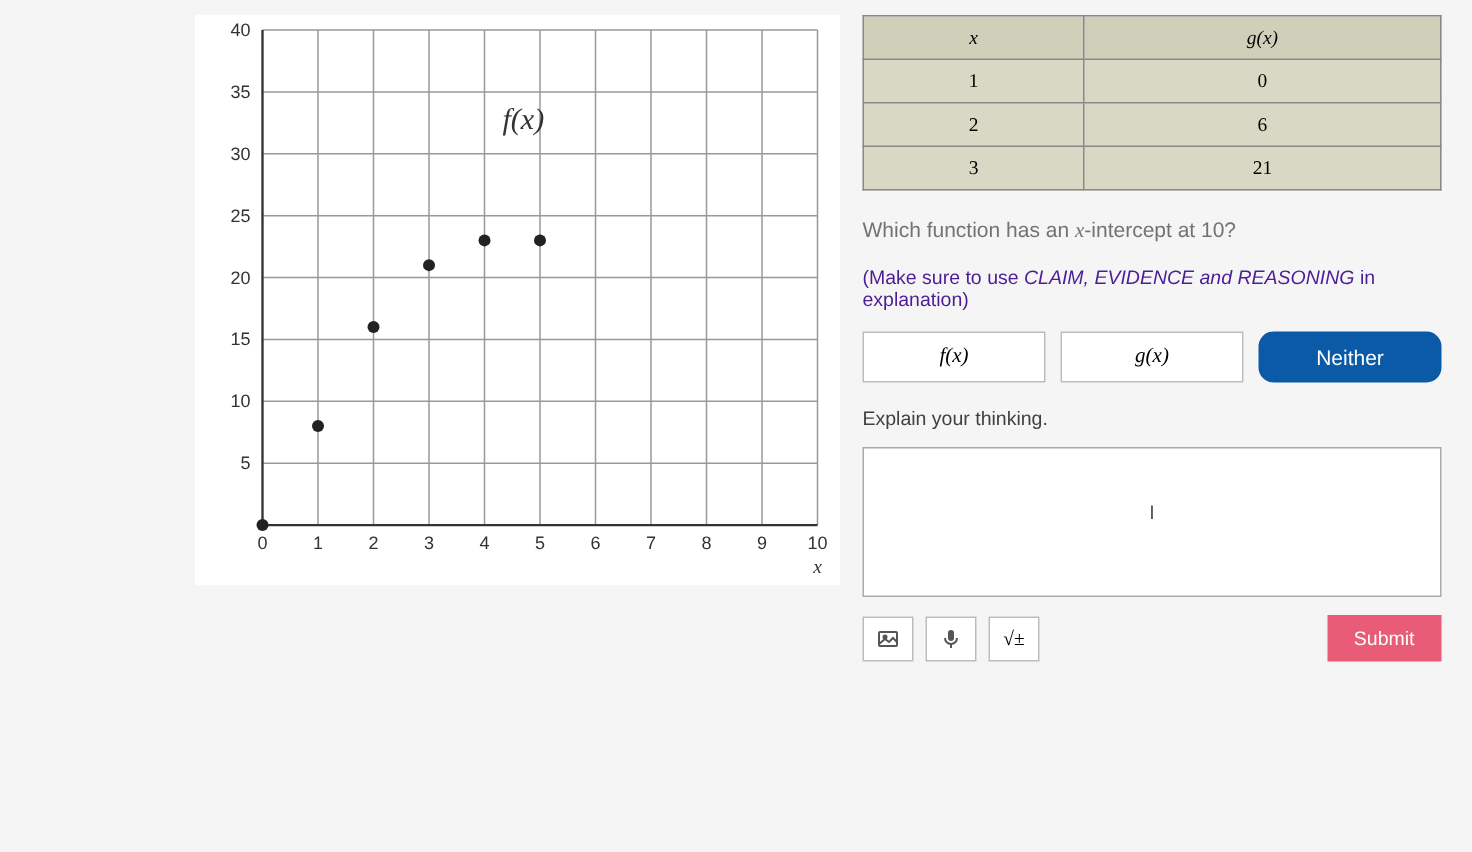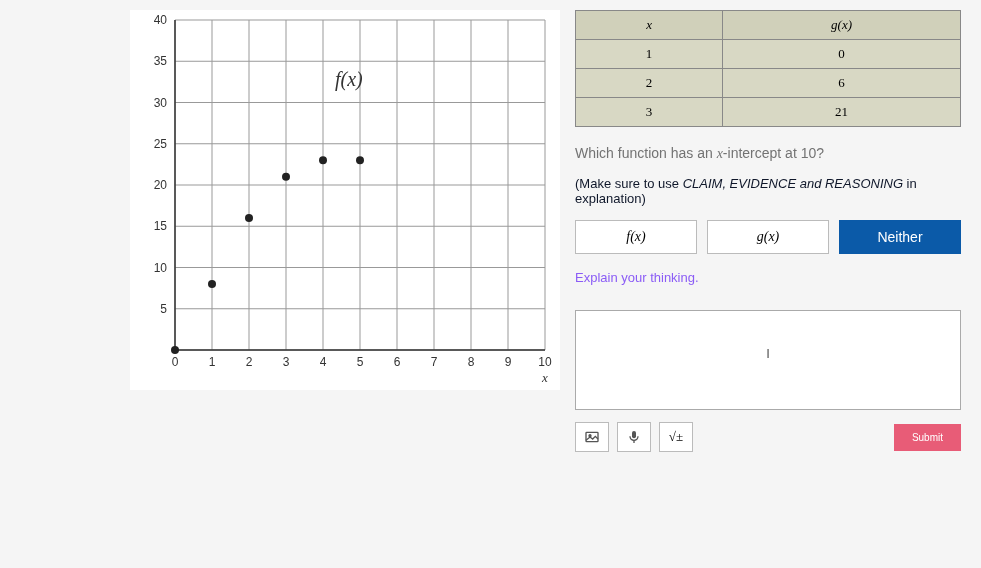--- a/index.html
+++ b/index.html
@@ -55,21 +55,21 @@
     }
 
     .question-text {
       font-size: 14px;
       color: #737373;
       margin-bottom: 14px;
     }
     .question-text .xvar { font-style: italic; font-family: 'Times New Roman', serif; }
     .hint-text {
       font-size: 13px;
-      color: #0f172a;
+      color: #4c1d95;
       margin-bottom: 14px;
     }
     .hint-text .ital { font-style: italic; }
 
     .answer-row {
       display: flex;
       gap: 10px;
       margin-bottom: 16px;
     }
     .answer-btn {
@@ -81,27 +81,28 @@
       text-align: center;
       cursor: pointer;
       font-family: 'Times New Roman', serif;
     }
     .answer-btn.math { font-style: italic; }
     .answer-btn.selected {
       background: #0b5aa8;
       color: #fff;
       border-color: #0b5aa8;
       font-family: Arial, sans-serif;
+      border-radius: 10px;
     }
     .answer-btn.plain { font-family: Arial, sans-serif; }
 
     .explain-label {
       font-size: 13px;
-      color: #8b5cf6;
-      margin-bottom: 25px;
+      color: #404040;
+      margin-bottom: 12px;
     }
     .explain-box {
       width: 100%;
       height: 100px;
       border: 1px solid #aaa;
       background: #fff;
       padding: 8px;
       font-size: 13px;
       resize: none;
       font-family: Arial, sans-serif;
@@ -127,21 +128,21 @@
       cursor: pointer;
       font-size: 13px;
     }
     .tool-btn svg { width: 16px; height: 16px; }
     .spacer { flex: 1; }
     .submit-btn {
       padding: 8px 18px;
       background: #e85c77;
       color: #fff;
       border: none;
-      font-size: 10px;
+      font-size: 13px;
       cursor: pointer;
       text-align: right;
     }
   </style>
 </head>
 <body>
 
 <div class="left-panel">
   <div class="chart-container">
     <svg class="chart" width="430" height="380">

